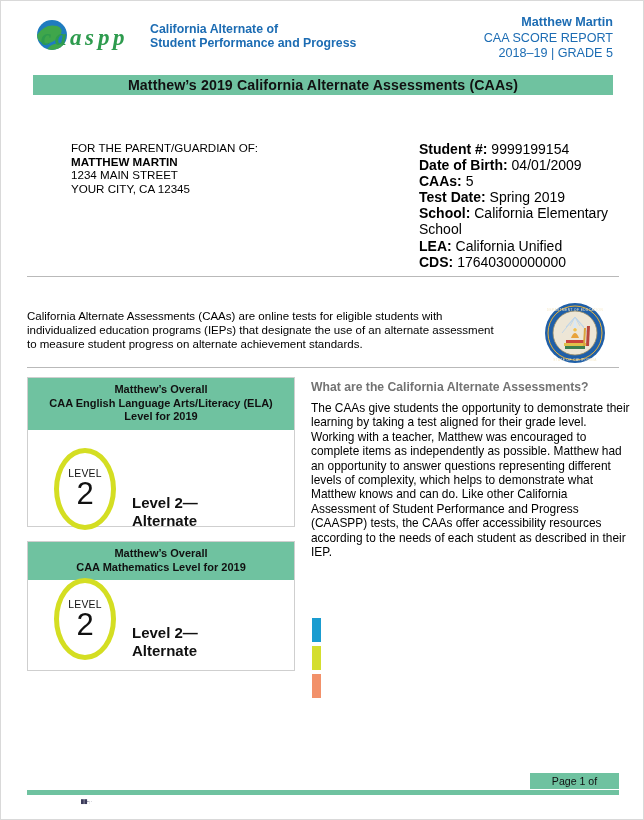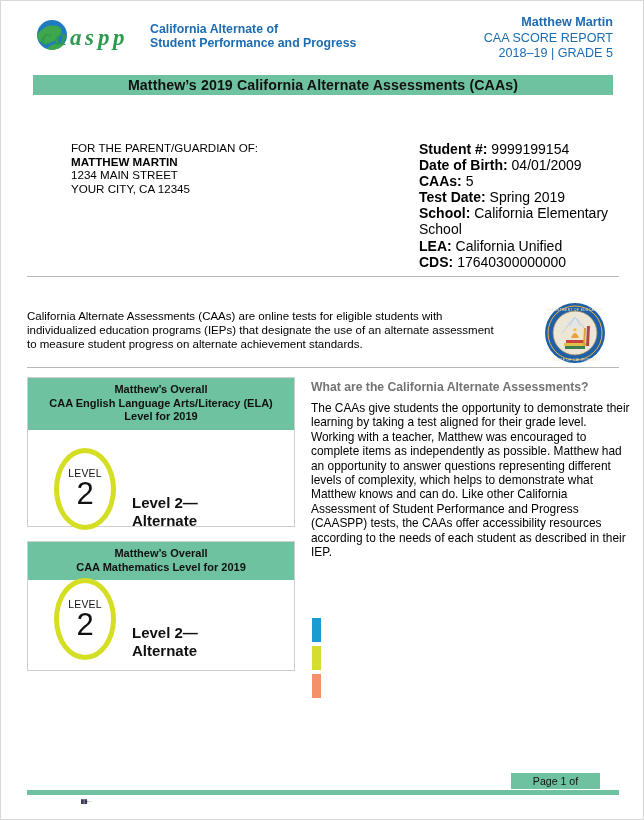--- a/index.html
+++ b/index.html
@@ -237,21 +237,21 @@
   
   .footer-bar {
     position: absolute;
     left: 26px; top: 789px;
     width: 592px;
     height: 5px;
     background: #6FC2A0;
   }
   .page-tag {
     position: absolute;
-    left: 510px; top: 772px;
+    left: 529px; top: 772px;
     width: 89px; height: 16px;
     background: #6FC2A0;
     display: flex;
     align-items: center;
     justify-content: center;
     color: #111;
     font-size: 10.6px;
   }
   .micro {
     position: absolute;

